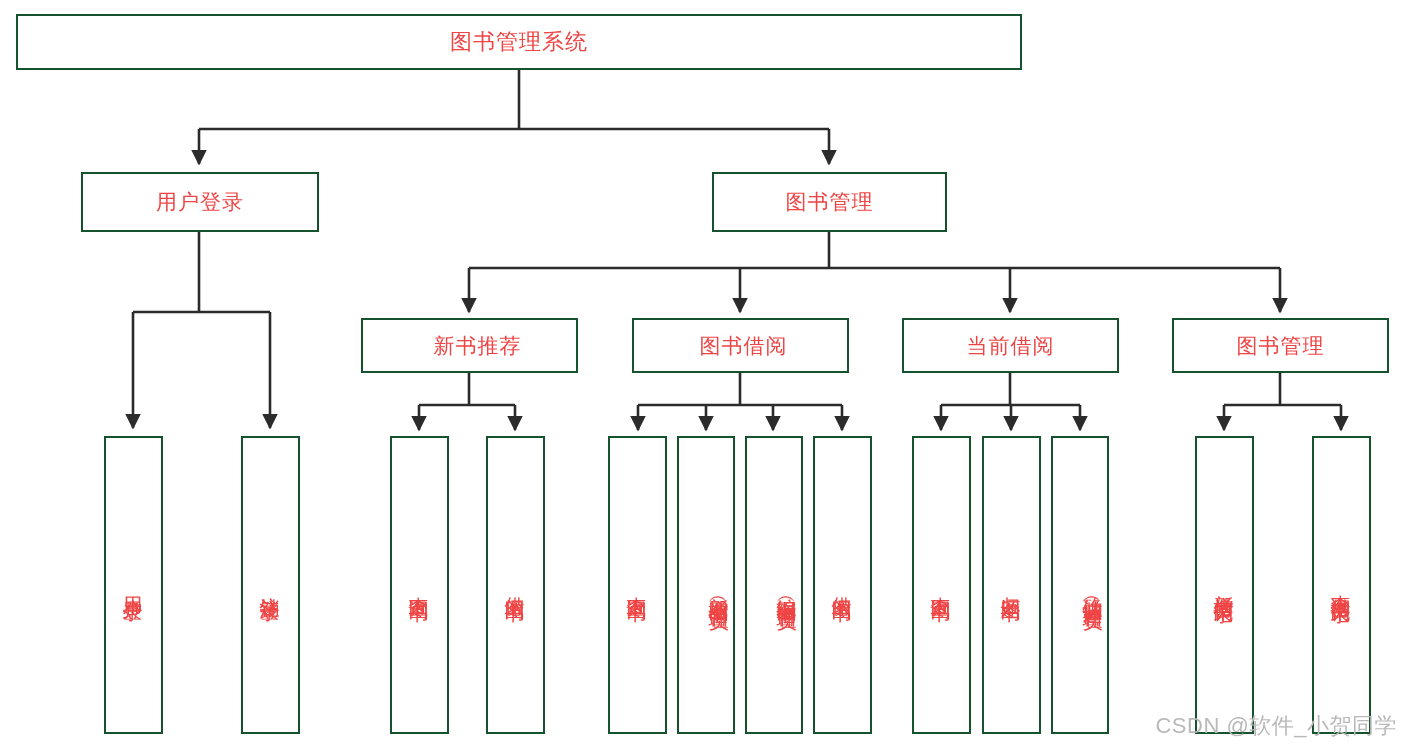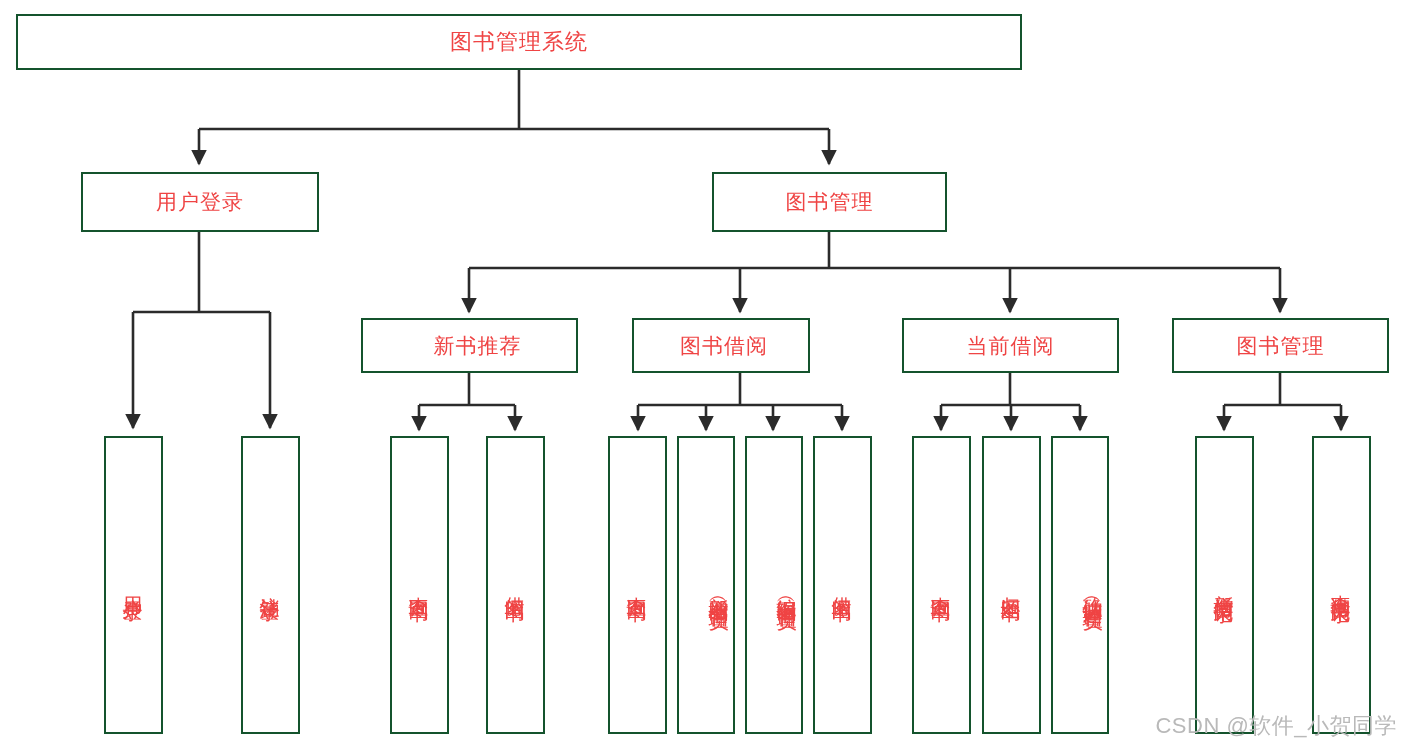--- a/index.html
+++ b/index.html
@@ -138,21 +138,21 @@
   <div class="node horiz" style="left:81px; top:172px; width:238px; height:60px;">
     <span>用户登录</span>
   </div>
   <div class="node horiz" style="left:712px; top:172px; width:235px; height:60px;">
     <span>图书管理</span>
   </div>
 
   <div class="node horiz" style="left:361px; top:318px; width:217px; height:55px;padding-left:16px;">
     <span>新书推荐</span>
   </div>
-  <div class="node horiz" style="left:632px; top:318px; width:178px; height:55px;padding-left:6px;">
+  <div class="node horiz" style="left:632px; top:318px; width:217px; height:55px;padding-left:6px;">
     <span>图书借阅</span>
   </div>
   <div class="node horiz" style="left:902px; top:318px; width:217px; height:55px;text-align:right;">
     <span>当前借阅</span>
   </div>
   <div class="node horiz" style="left:1172px; top:318px; width:217px; height:55px;">
     <span>图书管理</span>
   </div>
 
   <div class="node vert mid" style="left:104px; top:436px; width:59px; height:298px;">

